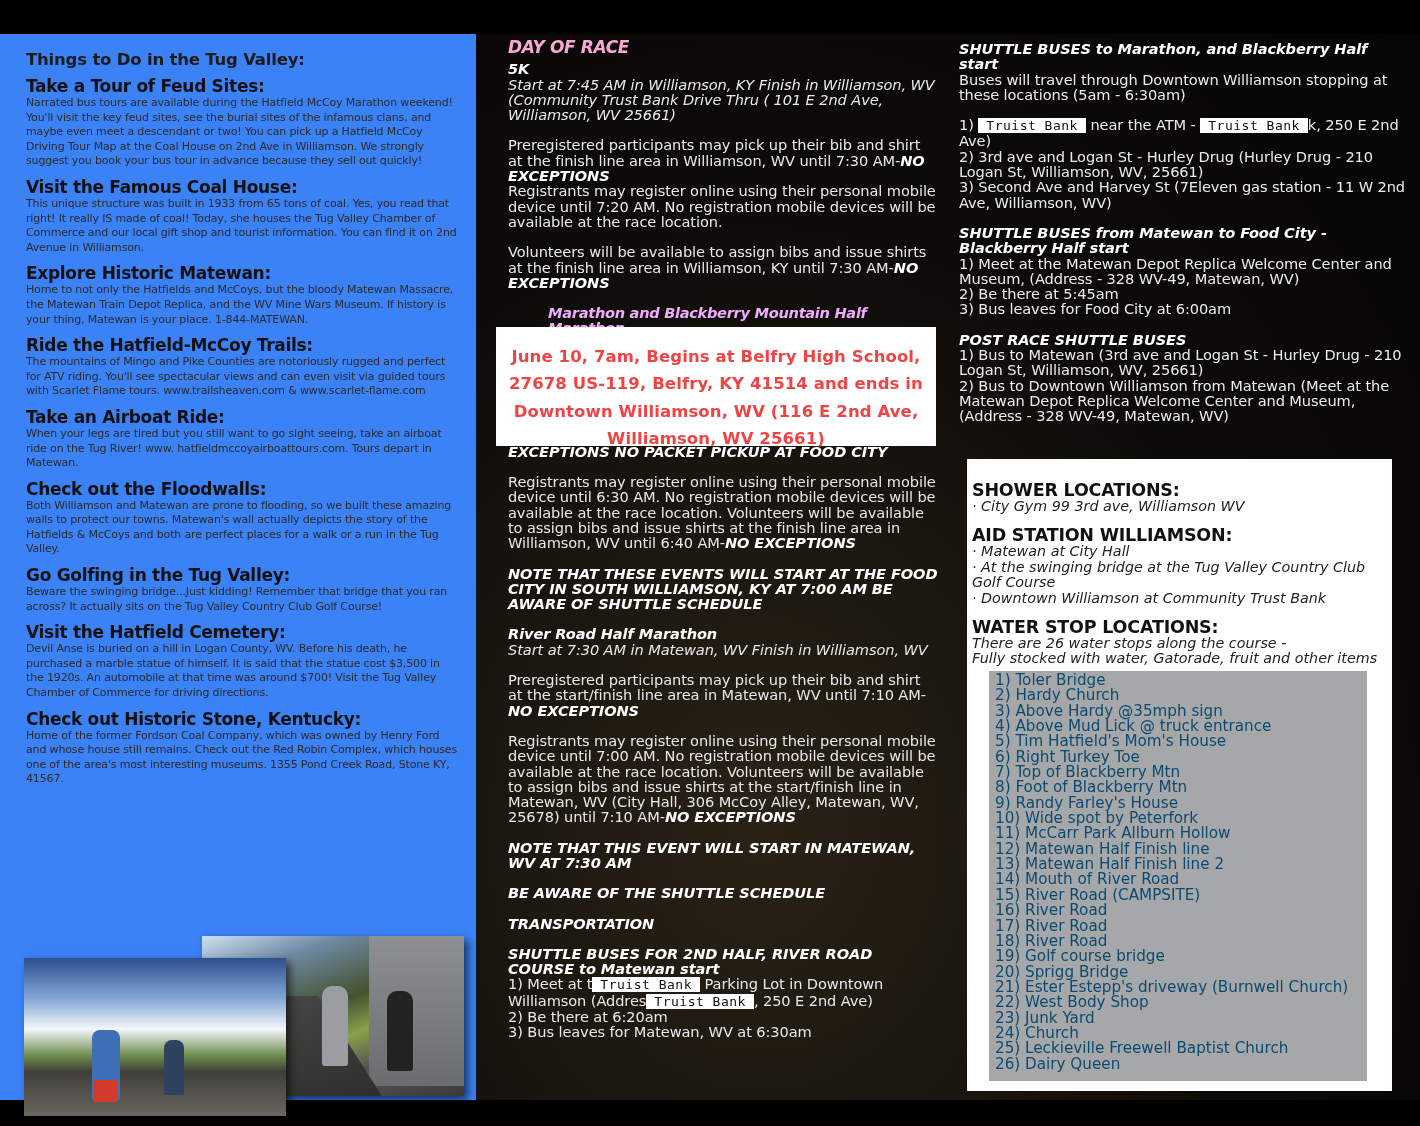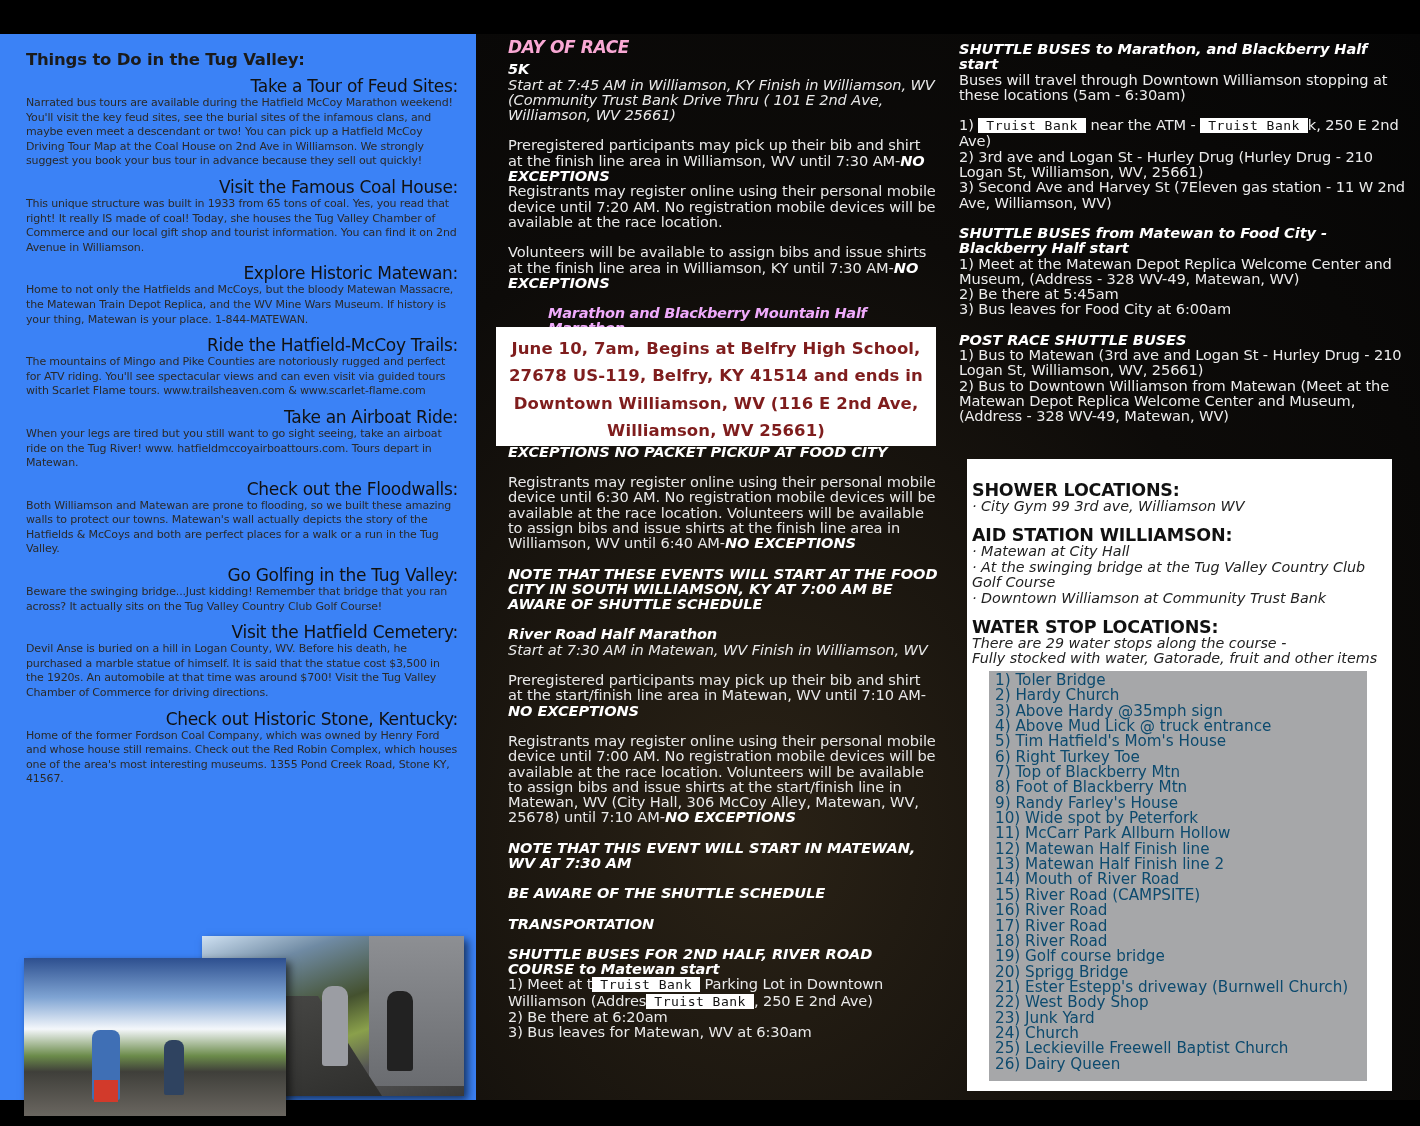--- a/index.html
+++ b/index.html
@@ -7,21 +7,21 @@
     body { position: relative; font-family: "DejaVu Sans", "Liberation Sans", sans-serif; }
 
     
     .left-panel {
       position: absolute; left: 0; top: 34px; width: 476px; height: 1066px;
       background: #3b82f6; color: #1b1b1b;
       padding: 14px 18px 0 26px;
     }
     .left-panel .main-title { font-size: 16.5px; font-weight: bold; letter-spacing: -0.2px; margin-top: 2px; margin-bottom: 8px; }
     .left-panel .item { margin-bottom: 9px; }
-    .left-panel .item-title { font-size: 17px; font-weight: normal; line-height: 19px; letter-spacing: -0.3px; color: #111; text-align: right; }
+    .left-panel .item-title { font-size: 17px; font-weight: bold; line-height: 19px; letter-spacing: -0.3px; color: #111; }
     .left-panel .item-body { font-size: 11px; line-height: 14.6px; letter-spacing: -0.15px; color: #2a2a2a; }
     .left-panel .photos { position: absolute; left: 24px; top: 902px; width: 440px; height: 178px; }
     .photo-1 {
       position: absolute; left: 178px; top: 0; width: 262px; height: 160px;
       background: linear-gradient(160deg, #cfe1f2 0%, #6f8aa3 20%, #44512f 45%, #8aa04b 60%, #555 75%, #3a3a3a 100%);
       box-shadow: 4px 4px 8px rgba(0,0,0,0.6);
     }
     .photo-1 .wall { position:absolute; right:0; top:0; width:95px; height:150px; background: linear-gradient(180deg,#8d8f93,#6a6c70); }
     .photo-1 .path { position:absolute; left:20px; bottom:0; width:160px; height:100px; background: linear-gradient(160deg,#4a4a48,#2e2e2c); clip-path: polygon(40% 0, 60% 0, 100% 100%, 0 100%); }
     .photo-1 .p1 { position:absolute; left:120px; top:50px; width:26px; height:80px; background:#9b9da3; border-radius:10px 10px 3px 3px; }
@@ -45,23 +45,23 @@
       font-size: 14.6px; line-height: 15.3px; letter-spacing: -0.1px;
     }
     .mid-col .h-main { font-size: 17px; font-weight: bold; font-style: italic; color: #f9a8d4; margin-bottom: 6px; letter-spacing: -0.4px; }
     .bi { font-weight: bold; font-style: italic; color: #fff; }
     .it { font-style: italic; }
     .mid-col .block { margin-bottom: 15px; }
     .mid-col .sub { font-weight: bold; font-style: italic; color: #f0abfc; letter-spacing: -0.3px; margin-left: 40px; }
 
     .overlay-box {
       position: absolute; left: 496px; top: 327px; width: 440px; height: 119px;
-      background: #fff; color: #7f1d1d; text-align: center;
+      background: #fff; color: #ef4444; text-align: center;
       font-family: "DejaVu Sans", sans-serif; font-weight: bold; font-size: 16.5px; line-height: 27.4px;
-      padding-top: 8px; letter-spacing: 0.1px;
+      padding-top: 16px; letter-spacing: 0.1px;
     }
 
     .right-col {
       position: absolute; left: 959px; top: 41px; width: 450px; color: #ececec;
       font-size: 14.6px; line-height: 15.3px; letter-spacing: -0.1px;
     }
     .right-col .block { margin-bottom: 15px; }
     .truist { background: #fff; color: #111; font-weight: normal; font-family: "DejaVu Sans Mono", monospace; font-size: 13px; padding: 0 8px; letter-spacing: 0.5px; }
 
     .info-card {
@@ -195,21 +195,21 @@
     <div class="sec-line">· City Gym 99 3rd ave, Williamson WV</div>
   </div>
   <div class="sec">
     <div class="sec-title">AID STATION WILLIAMSON:</div>
     <div class="sec-line">· Matewan at City Hall</div>
     <div class="sec-line">· At the swinging bridge at the Tug Valley Country Club Golf Course</div>
     <div class="sec-line">· Downtown Williamson at Community Trust Bank</div>
   </div>
   <div class="sec">
     <div class="sec-title">WATER STOP LOCATIONS:</div>
-    <div class="sec-line">There are 29 water stops along the course -</div>
+    <div class="sec-line">There are 26 water stops along the course -</div>
     <div class="sec-line">Fully stocked with water, Gatorade, fruit and other items</div>
   </div>
   <div class="water-list" id="water-list">
       <div>1) Toler Bridge</div>
       <div>2) Hardy Church</div>
       <div>3) Above Hardy @35mph sign</div>
       <div>4) Above Mud Lick @ truck entrance</div>
       <div>5) Tim Hatfield's Mom's House</div>
       <div>6) Right Turkey Toe</div>
       <div>7) Top of Blackberry Mtn</div>

